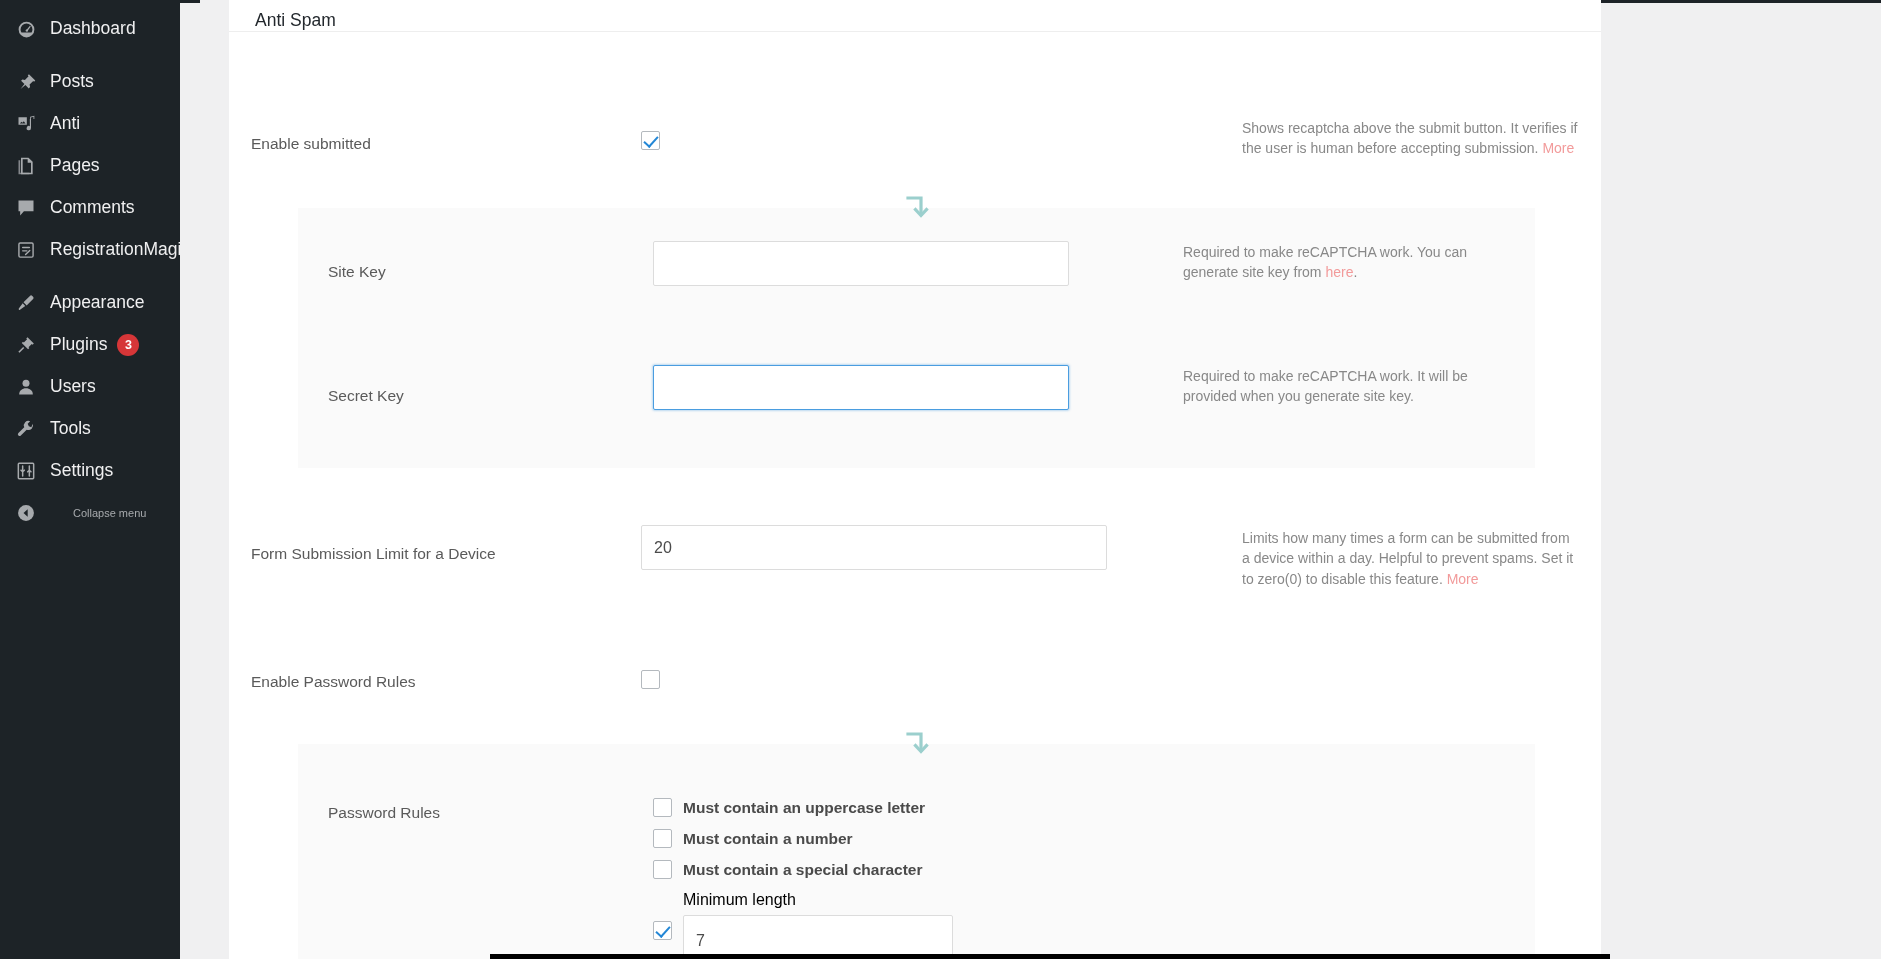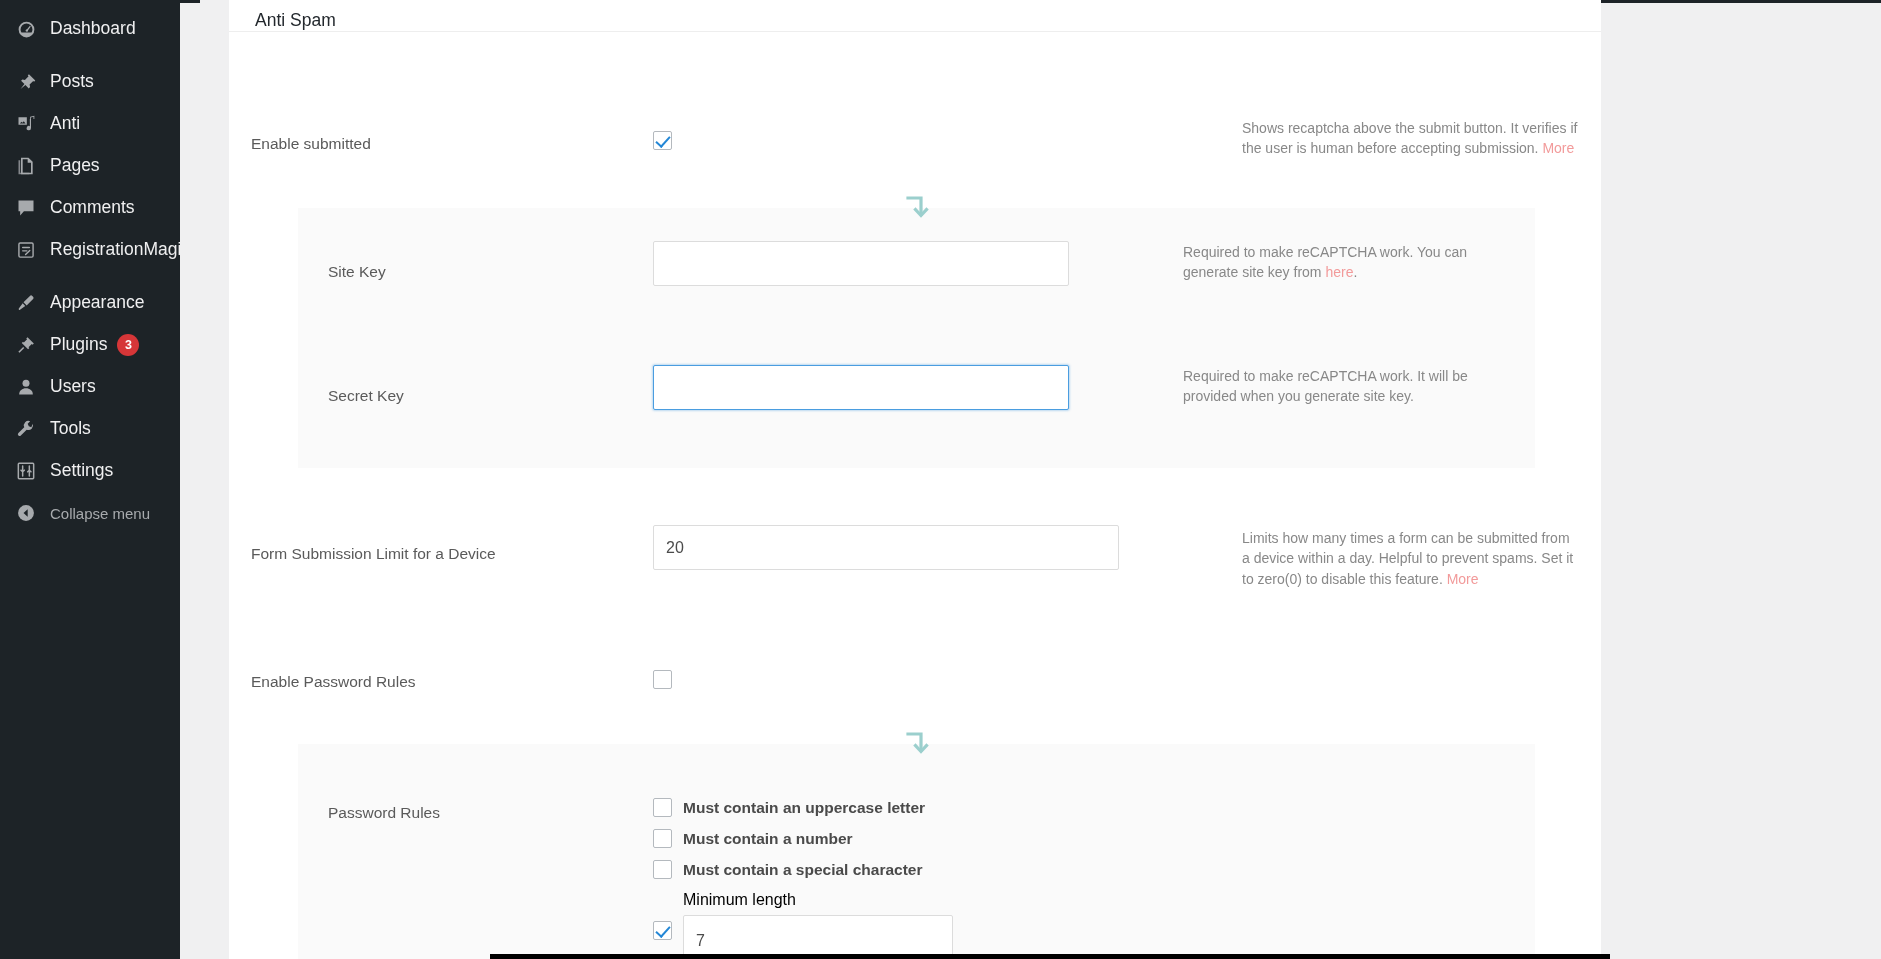--- a/index.html
+++ b/index.html
@@ -45,21 +45,21 @@
     height: 26px;
     flex: 0 0 30px;
     display: flex;
     align-items: center;
     justify-content: center;
     color: #a7aaad;
     margin-right: 9px;
   }
   .menu-item .mi-icon svg { display:block; }
   .menu-item .mi-label { color: #f0f0f1; }
-  .menu-item.dim .mi-label { color: #a7aaad; font-size: 15px; }
+  .menu-item.dim .mi-label { color: #a7aaad; font-size: 11px; margin-left: 23px; }
   .menu-item.dim .mi-icon { color: #a7aaad; }
 
   .menu-gap { height: 11px; }
 
   .badge-count {
     display: inline-flex;
     align-items: center;
     justify-content: center;
     min-width: 22px;
     height: 22px;
@@ -119,21 +119,21 @@
     font-size: 14px;
     line-height: 1.45;
   }
   .lnk { color: #f29a9a; text-decoration: none; cursor: pointer; }
 
   
   .toplevel {
     padding-left: 22px;
   }
   .tl-label  { position: absolute; left: 22px; }
-  .tl-field  { position: absolute; left: 424px; }
+  .tl-field  { position: absolute; left: 412px; }
   .tl-help   { position: absolute; left: 1013px; width: 336px; }
 
   
   .nested {
     position: absolute;
     left: 69px;
     width: 1237px;
     background: #fafafa;
   }
   .nested-arrow {

